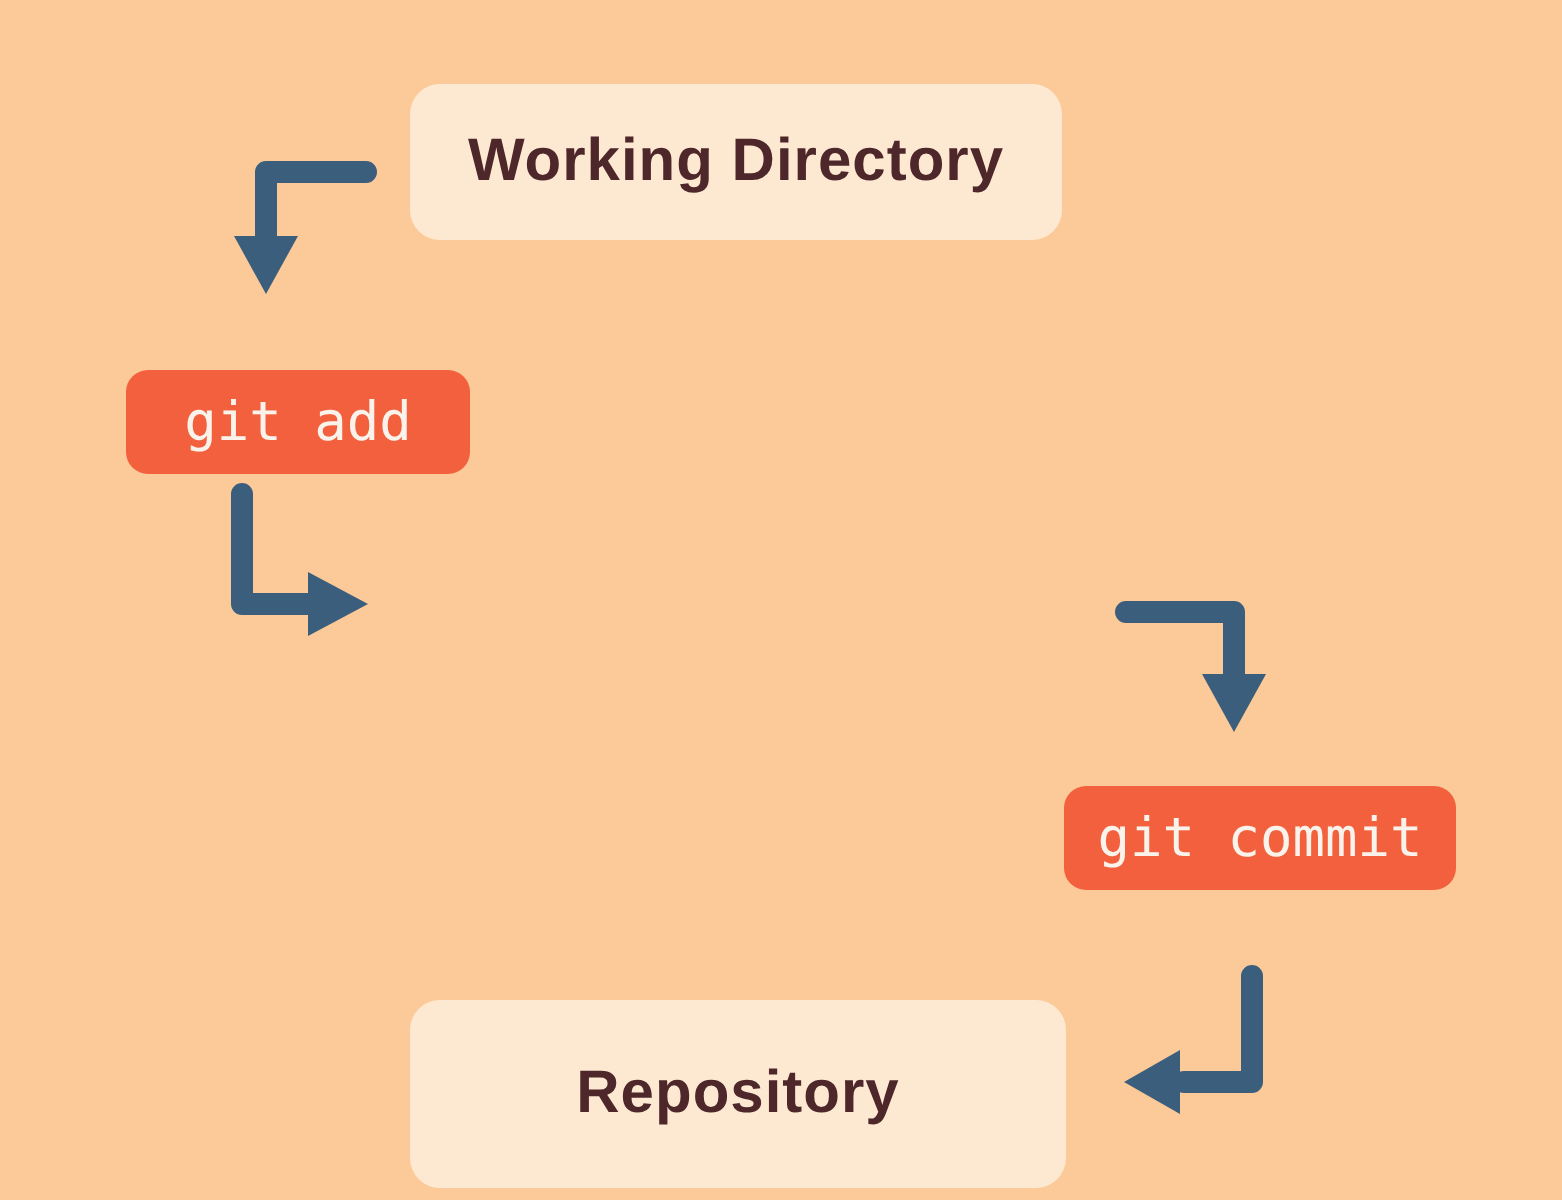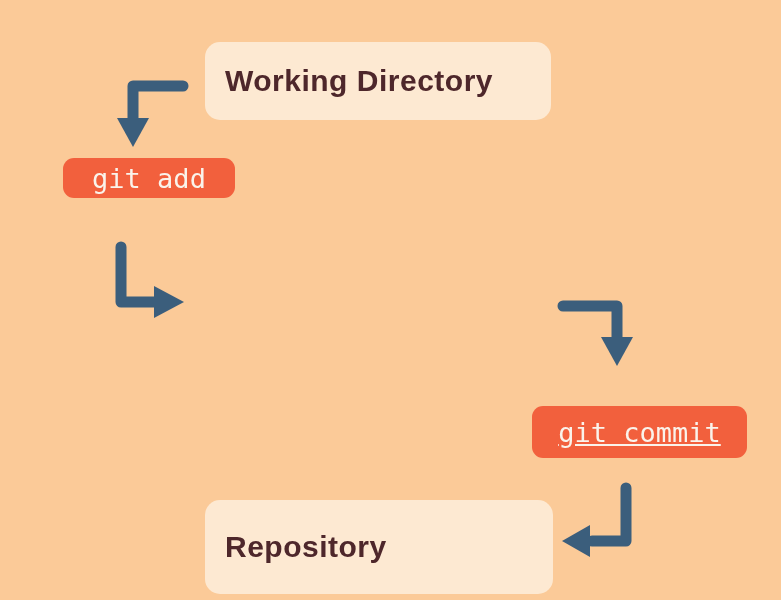--- a/index.html
+++ b/index.html
@@ -23,42 +23,41 @@
     overflow: hidden;
     font-family: "Liberation Sans", sans-serif;
   }
   .node {
     position: absolute;
     background: var(--node-bg);
     color: var(--node-text);
     border-radius: 15px;
     display: flex;
     align-items: center;
-    justify-content: flex-start;
+    justify-content: center;
     font-weight: 700;
     font-size: 30px;
     letter-spacing: 0.5px;
-    padding-left: 20px;
   }
   .node--working    { left: 205px; top: 42px;  width: 326px; height: 78px; }
   .node--staging    { left: 203px; top: 260px; width: 327px; height: 78px; }
   .node--repository { left: 205px; top: 500px; width: 328px; height: 94px; }
   .command {
     position: absolute;
     background: var(--command-bg);
     color: var(--command-text);
     border-radius: 11px;
     display: flex;
     align-items: center;
     justify-content: center;
     font-family: "DejaVu Sans Mono", "Liberation Mono", monospace;
     font-size: 27px;
   }
-  .command--add    { left: 63px;  top: 158px; width: 172px; height: 40px; }
-  .command--commit { left: 532px; top: 406px; width: 215px; height: 52px; text-decoration: underline; }
+  .command--add    { left: 63px;  top: 185px; width: 172px; height: 52px; }
+  .command--commit { left: 532px; top: 393px; width: 196px; height: 52px; }
   .arrow {
     position: absolute;
     left: 0;
     top: 0;
     width: 781px;
     height: 600px;
     pointer-events: none;
     color: var(--arrow);
   }
 </style>

